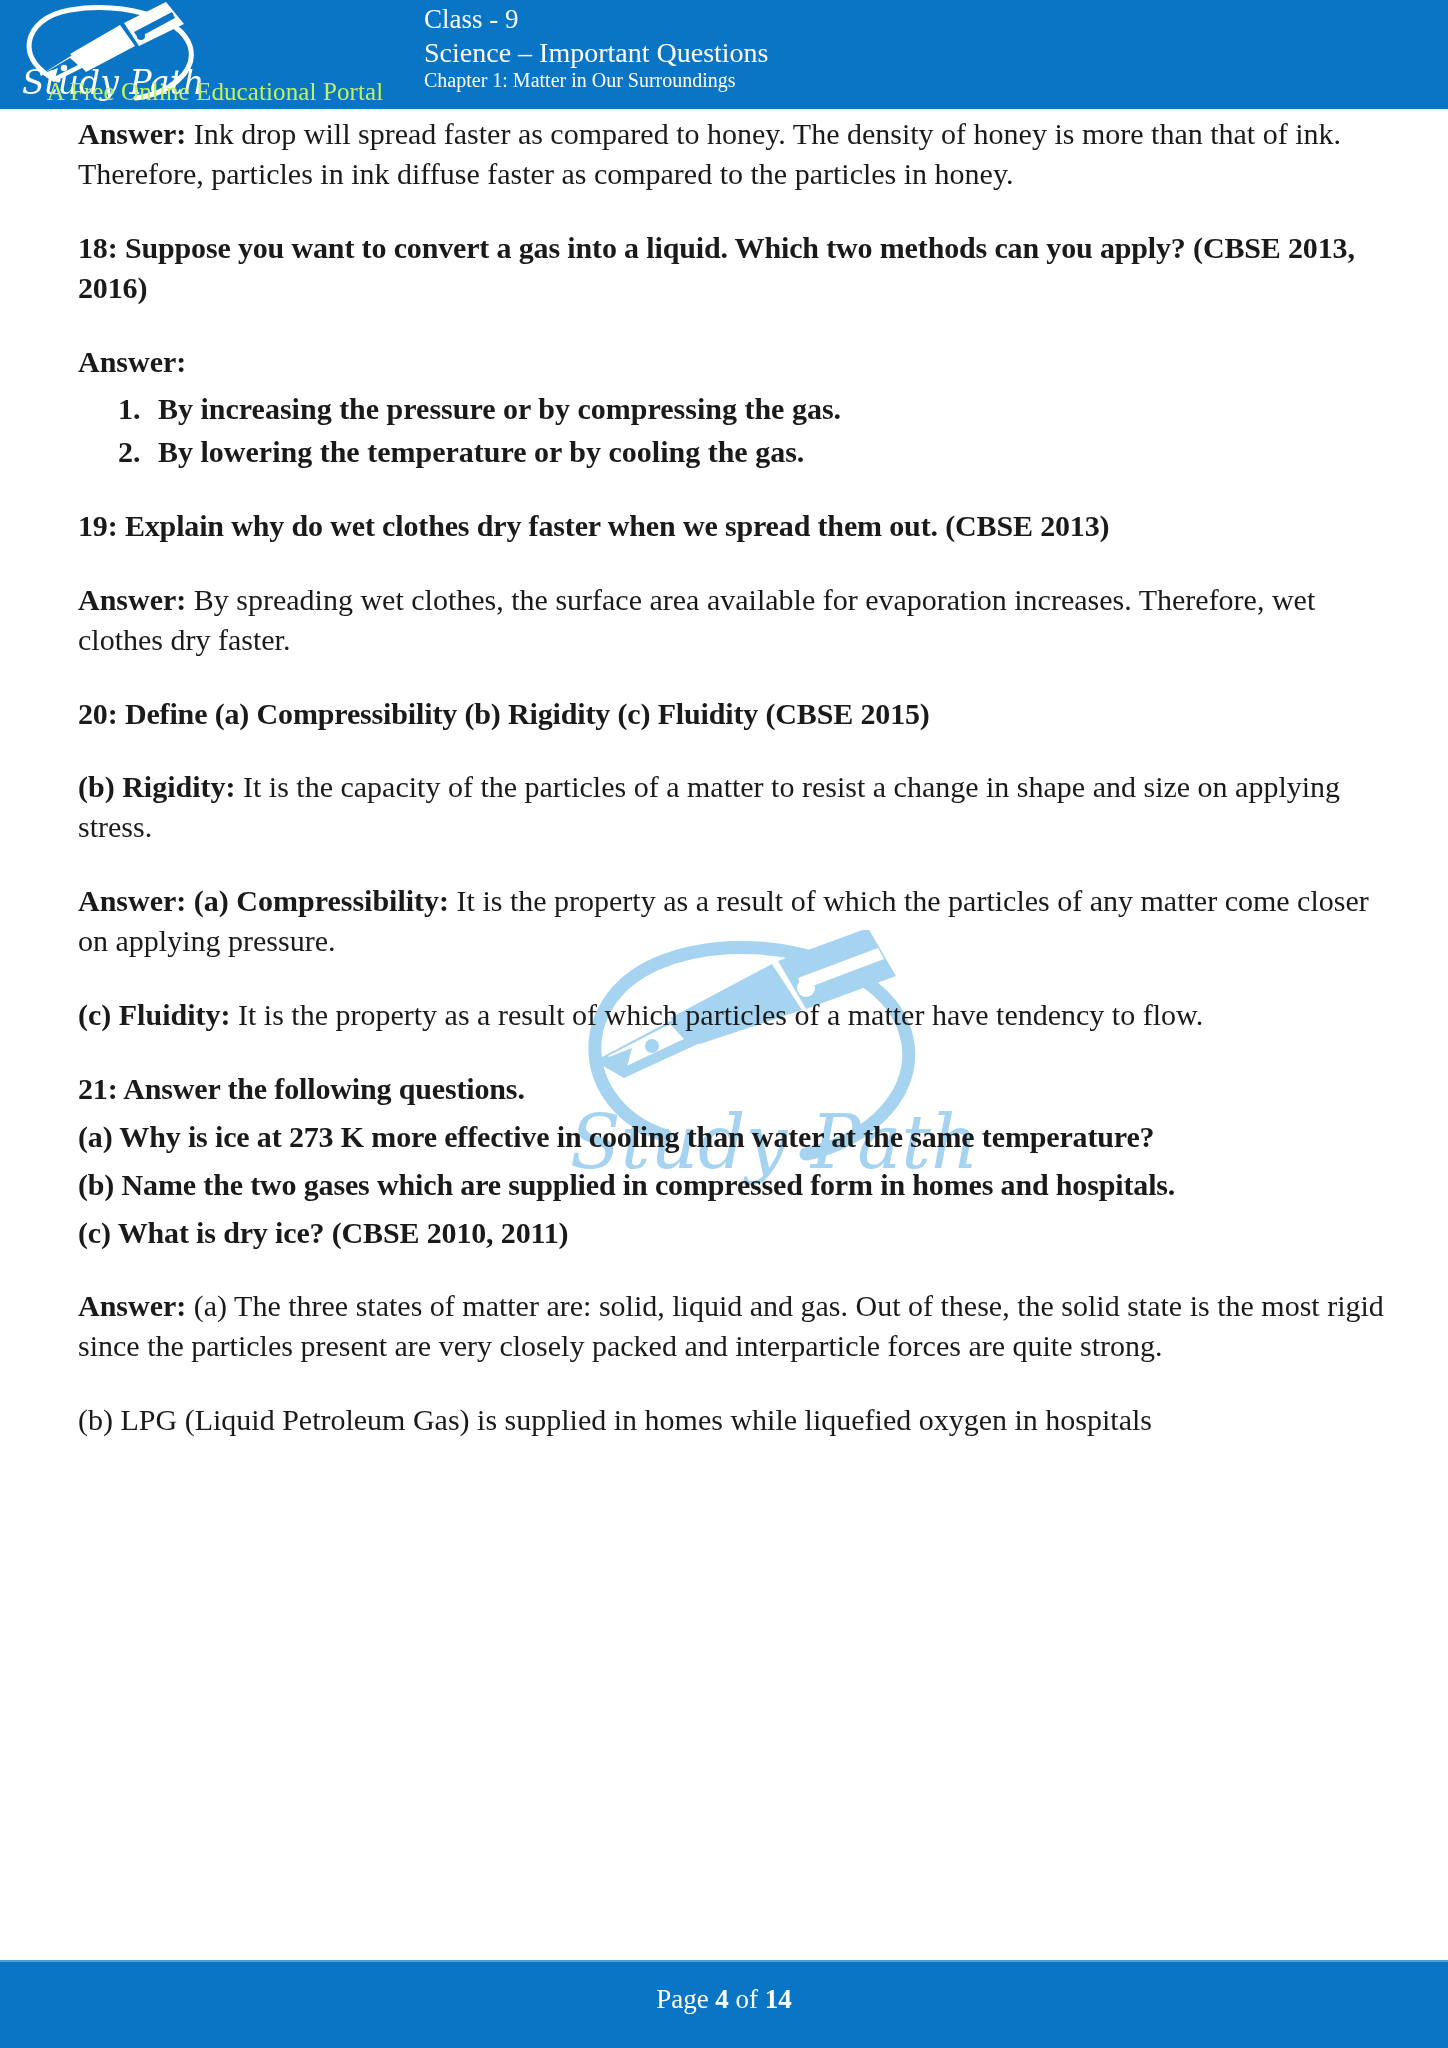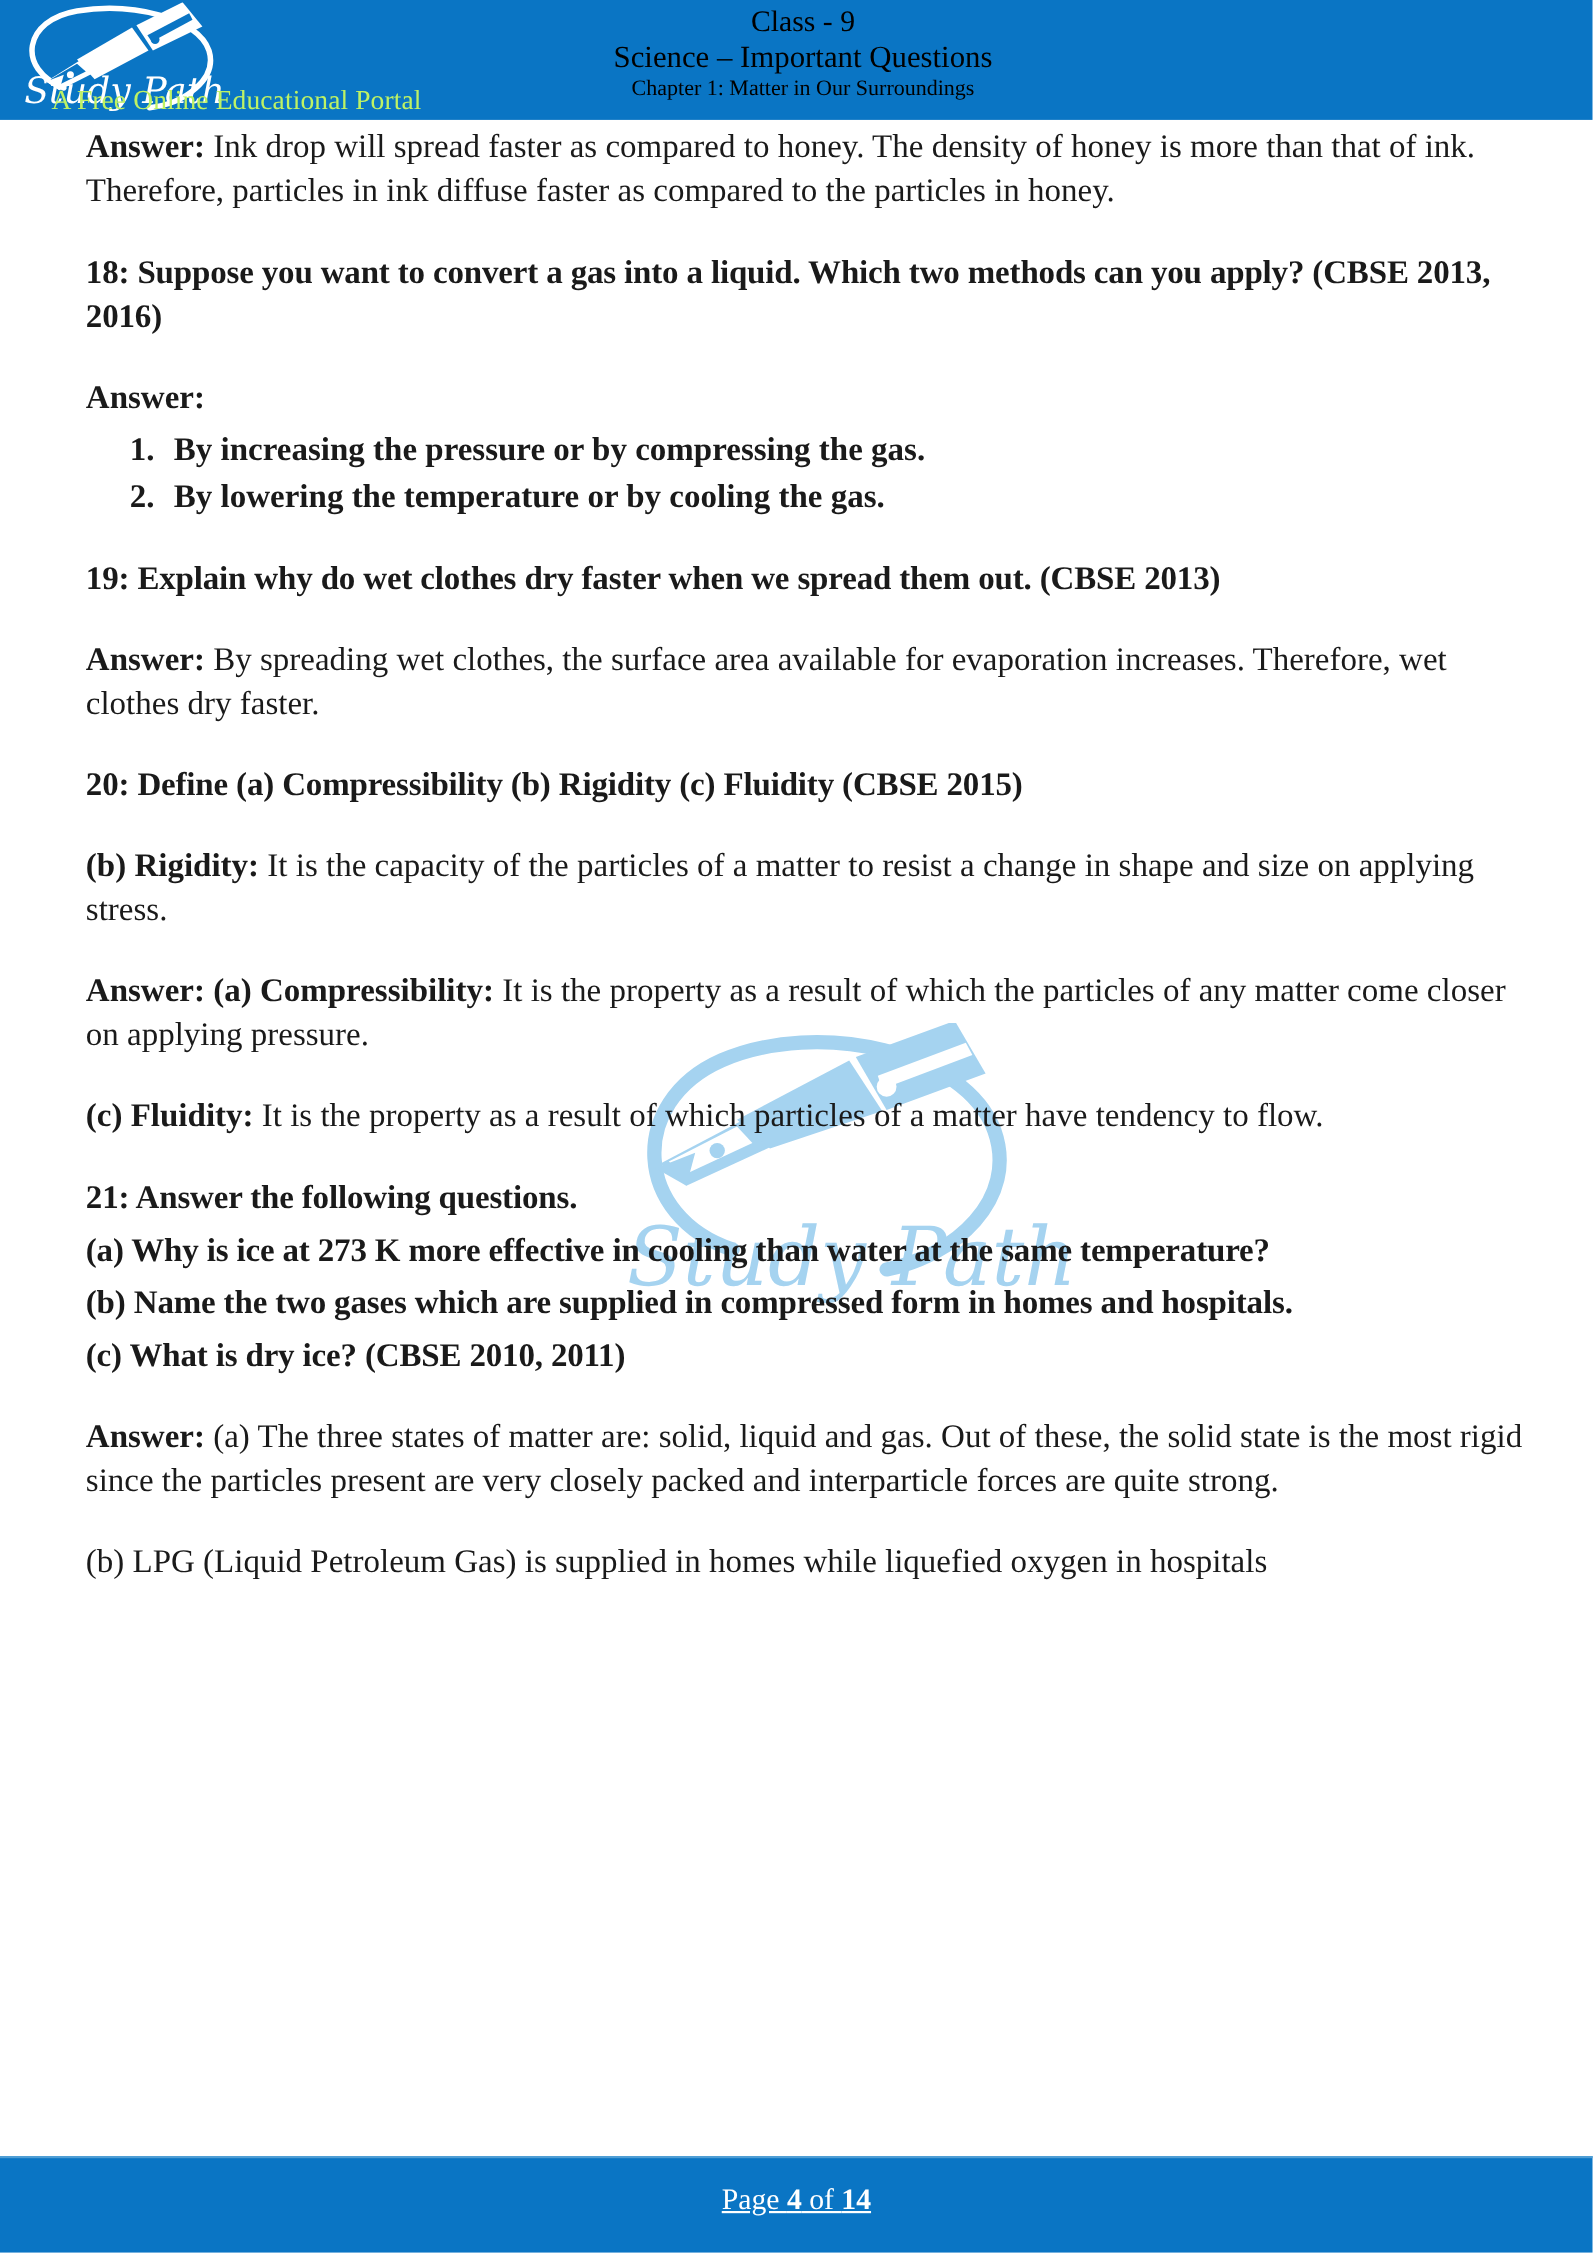--- a/index.html
+++ b/index.html
@@ -43,25 +43,24 @@
     width: 384px;
     text-align: center;
     color: #bef264;
     font-size: 25px;
     font-family: "Liberation Serif", "DejaVu Serif", serif;
     letter-spacing: 0.1px;
     white-space: nowrap;
   }
   #header-titles {
     position: absolute;
-    left: 380px;
+    left: 424px;
     top: 4px;
     width: 700px;
-    text-align: center;
-    color: #000000;
+    color: #ffffff;
   }
   .header-line {
     font-family: "Liberation Serif", "DejaVu Serif", serif;
     line-height: 1.18;
     white-space: nowrap;
   }
   #header-line-1 { font-size: 27px; }
   #header-line-2 { font-size: 28px; }
   #header-line-3 { font-size: 20px; }
 
@@ -126,21 +125,20 @@
   }
   #footer-text {
     position: absolute;
     left: 0; top: 22px;
     width: 1448px;
     text-align: center;
     color: #ffffff;
     font-size: 27px;
     font-family: "Liberation Serif", "DejaVu Serif", serif;
     white-space: nowrap;
-    text-decoration: underline;
   }
   #footer-text b { font-weight: bold; }
 </style>
 </head>
 <body>
 
 <div id="page">
 
   <div id="header-bar">
 

